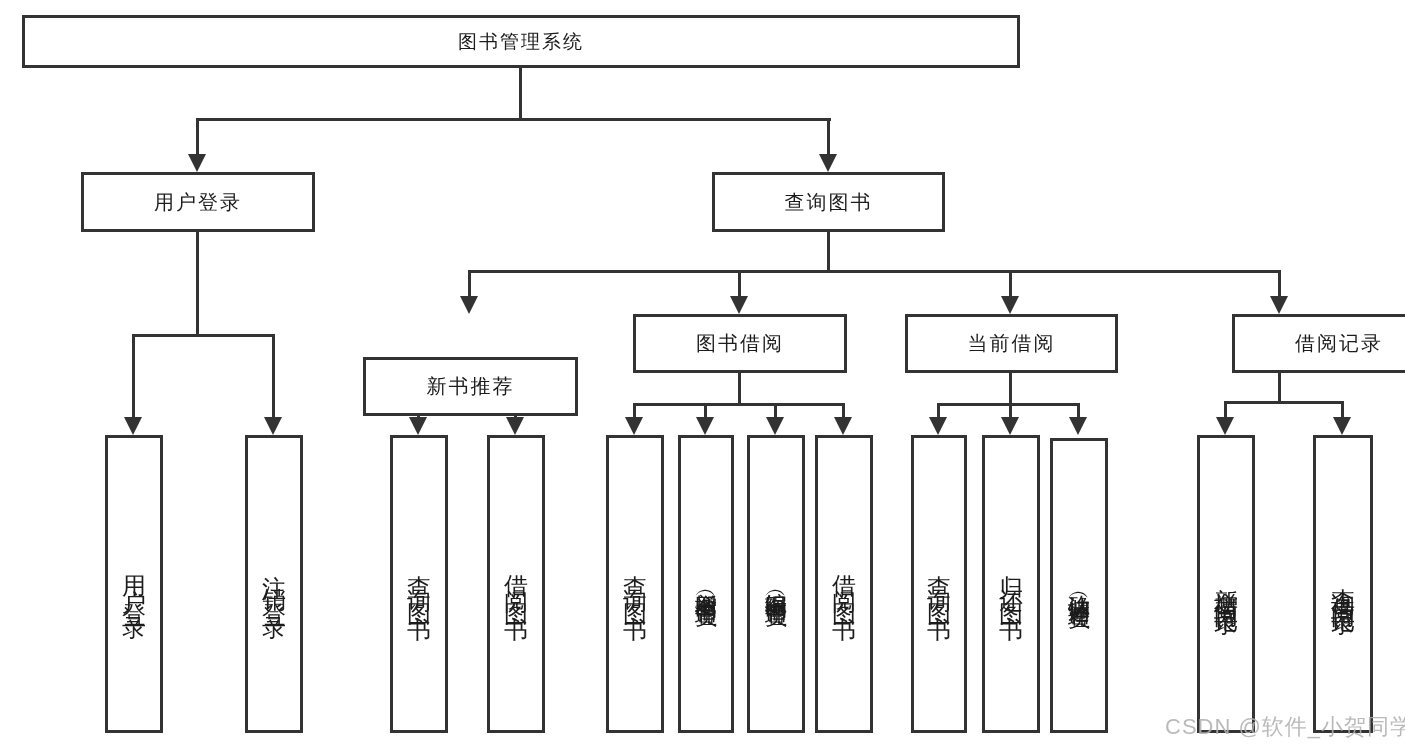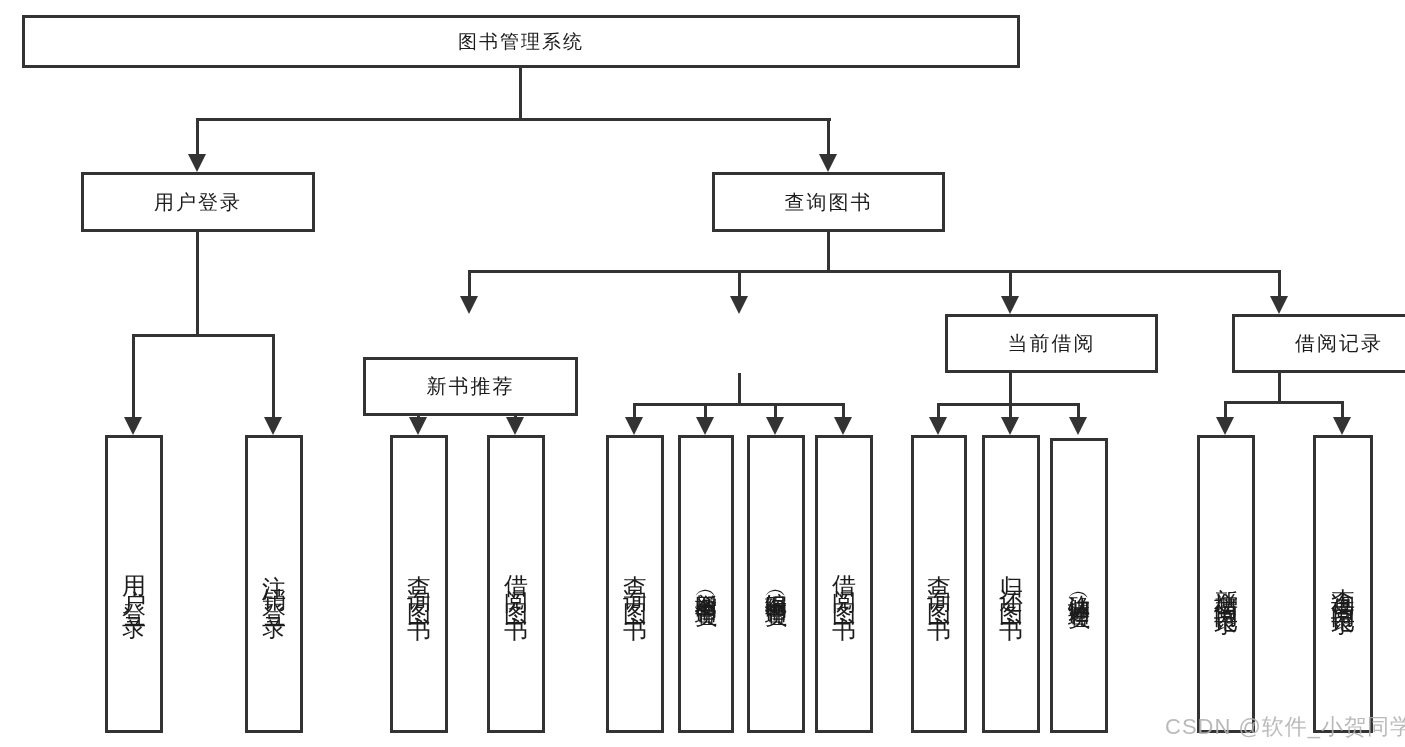--- a/index.html
+++ b/index.html
@@ -111,21 +111,24 @@
   <div class="line" style="left:738px; top:270px; width:3px; height:28px;"></div>
   <div class="arrow" style="left:730px; top:296px;"></div>
   <div class="line" style="left:1009px; top:270px; width:3px; height:28px;"></div>
   <div class="arrow" style="left:1001px; top:296px;"></div>
   <div class="line" style="left:1278px; top:270px; width:3px; height:28px;"></div>
   <div class="arrow" style="left:1270px; top:296px;"></div>
 
   <div class="hbox" style="left:363px; top:314px; width:215px; height:59px;margin-top:43px;">
     <span>新书推荐</span>
   </div>
-  <div class="hbox" style="left:905px; top:314px; width:213px; height:59px;margin-left:40px;">
+  <div class="hbox" style="left:633px; top:314px; width:214px; height:59px;">
+    <span>图书借阅</span>
+  </div>
+  <div class="hbox" style="left:905px; top:314px; width:213px; height:59px;">
     <span>当前借阅</span>
   </div>
   <div class="hbox" style="left:1232px; top:314px; width:214px; height:59px;">
     <span>借阅记录</span>
   </div>
 
   <div class="line" style="left:468px; top:373px; width:3px; height:30px;"></div>
   <div class="line" style="left:417px; top:401px; width:100px; height:3px;"></div>
   <div class="line" style="left:417px; top:401px; width:3px; height:18px;"></div>
   <div class="arrow" style="left:409px; top:417px;"></div>

